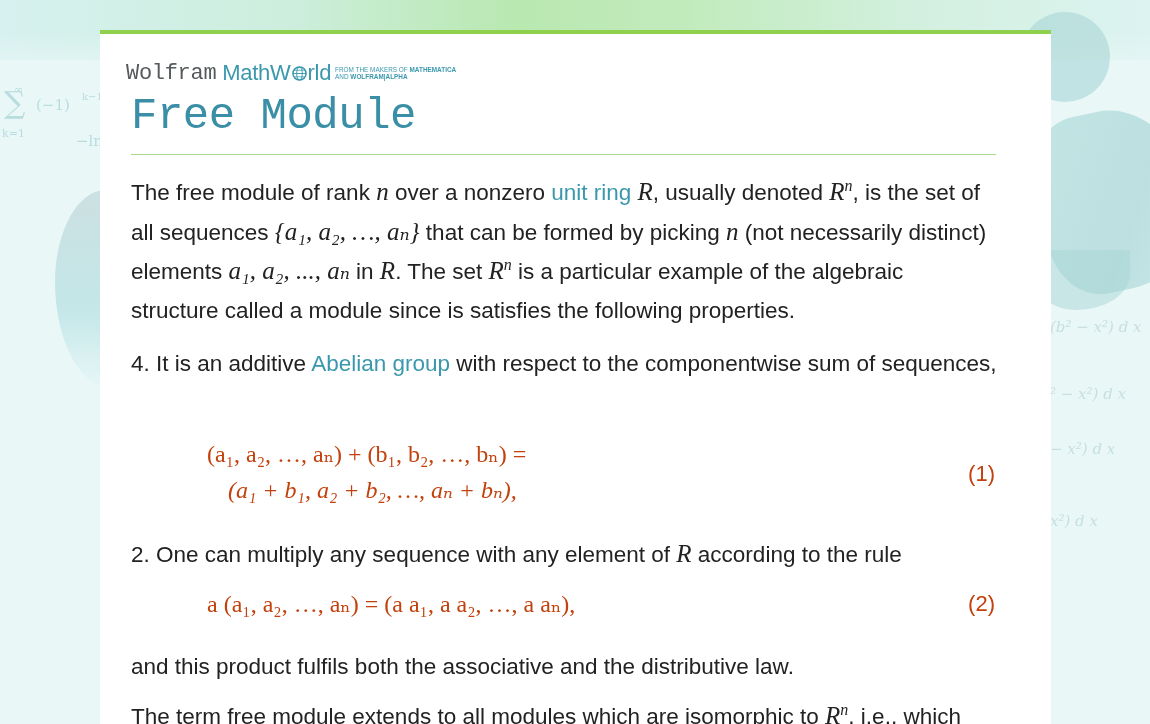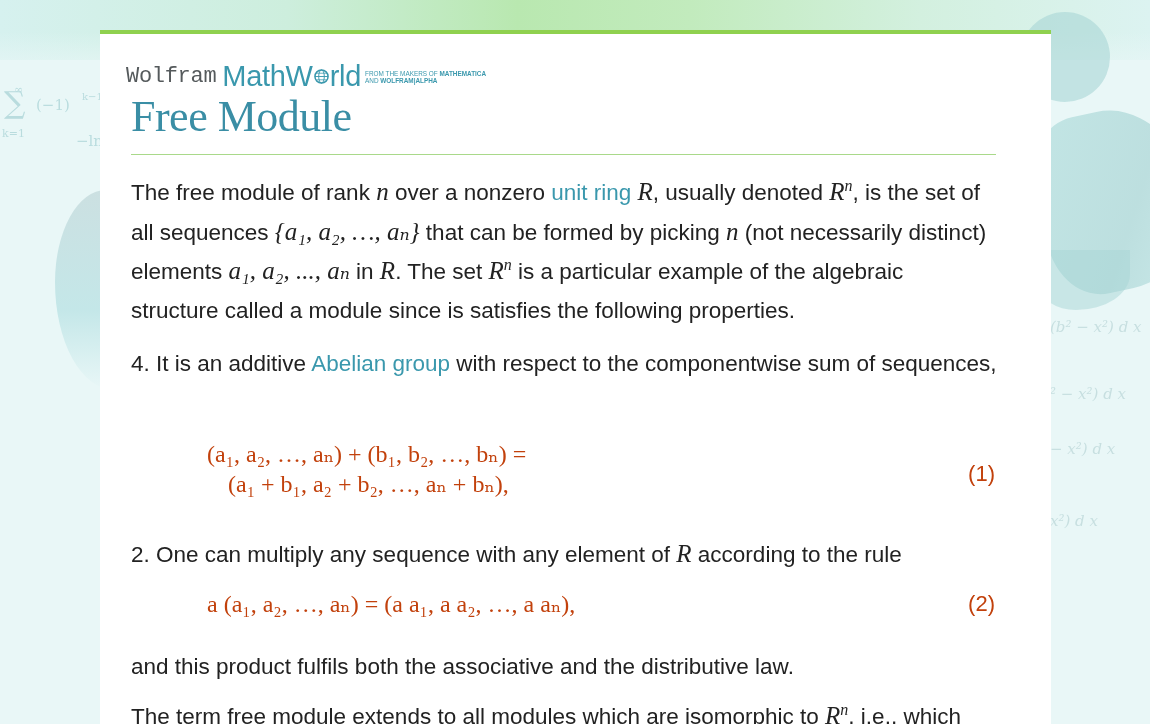--- a/index.html
+++ b/index.html
@@ -104,21 +104,21 @@
       white-space: nowrap;
     }
     .logo .wolfram {
       font-family: Liberation Mono, monospace;
       font-size: 22px;
       color: #555a5c;
       letter-spacing: -0.3px;
     }
     .logo .mathworld {
       font-family: "Liberation Sans", sans-serif;
-      font-size: 29px;
+      font-size: 22px;
       color: #3a98ad;
       margin-left: 6px;
       letter-spacing: -0.3px;
       display: flex;
       align-items: center;
     }
     .logo .globe {
       display: inline-block;
       width: 15px; height: 15px;
       margin: 0 1px;
@@ -130,21 +130,21 @@
       line-height: 7px;
       color: #3a98ad;
       font-family: "Liberation Sans", sans-serif;
     }
     .logo .tagline b { font-weight: bold; }
 
     .page-title {
       position: absolute;
       left: 31px; top: 57px;
       margin: 0;
-      font-family: Liberation Serif, serif;
+      font-family: Liberation Mono, monospace;
       font-weight: normal;
       font-size: 44px;
       color: #3a8ea5;
       letter-spacing: -0.5px;
     }
     .title-rule {
       position: absolute;
       left: 31px; top: 120px;
       width: 865px; height: 1px;
       background: #a9d98a;
@@ -253,21 +253,21 @@
   <div class="title-rule"></div>
 
   <div class="content">
 
     <p class="p1"><span>The free module of rank </span><span class="m">n</span><span> over a nonzero </span><a href="#">unit ring</a><span> </span><span class="m">R</span><span>, usually denoted </span><span class="m"><span>R</span><sup><i>n</i></sup></span><span>, is the set of all sequences </span><span class="m">{a₁, a₂, …, aₙ}</span><span> that can be formed by picking </span><span class="m">n</span><span> (not necessarily distinct) elements </span><span class="m">a₁, a₂, ..., aₙ</span><span> in </span><span class="m">R</span><span>. The set </span><span class="m"><span>R</span><sup><i>n</i></sup></span><span> is a particular example of the algebraic structure called a module since is satisfies the following properties.</span></p>
 
     <p class="p2"><span>4. It is an additive </span><a href="#">Abelian group</a><span> with respect to the componentwise sum of sequences,</span></p>
 
     <div class="eq" style="top:262px; height:80px;">
       <span class="line" style="left:76px; top:0px;">(a₁, a₂, …, aₙ) + (b₁, b₂, …, bₙ) =</span>
-      <span class="line" style="left:97px; top:30px;">(a₁ + b₁, a₂ + b₂, …, aₙ + bₙ),</span>
+      <span class="line" style="left:97px; top:36px;font-style:italic;">(a₁ + b₁, a₂ + b₂, …, aₙ + bₙ),</span>
       <span class="num" style="top:20px;">(1)</span>
     </div>
 
     <p class="p3"><span>2. One can multiply any sequence with any element of </span><span class="m">R</span><span> according to the rule</span></p>
 
     <div class="eq" style="top:412px; height:40px;">
       <span class="line" style="left:76px; top:0px;">a (a₁, a₂, …, aₙ) = (a a₁, a a₂, …, a aₙ),</span>
       <span class="num" style="top:0px;">(2)</span>
     </div>
 

